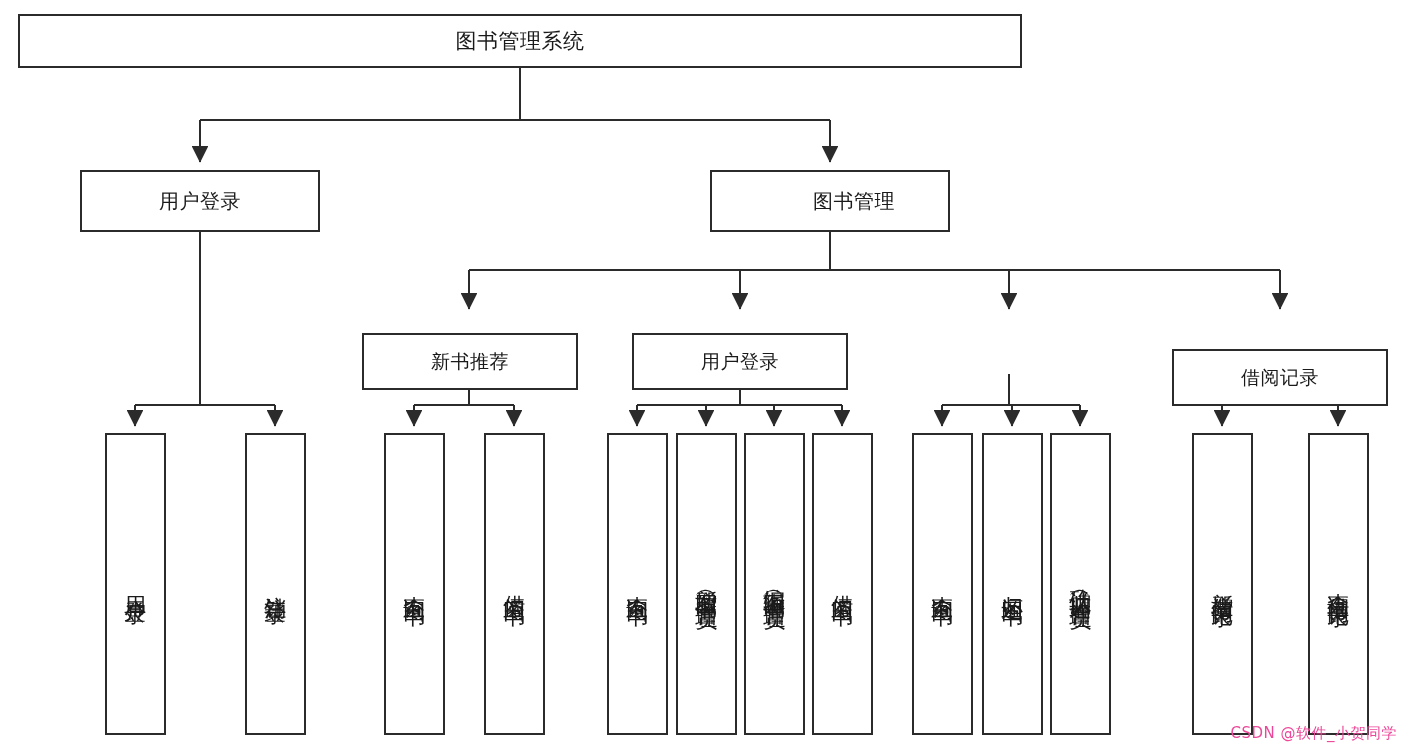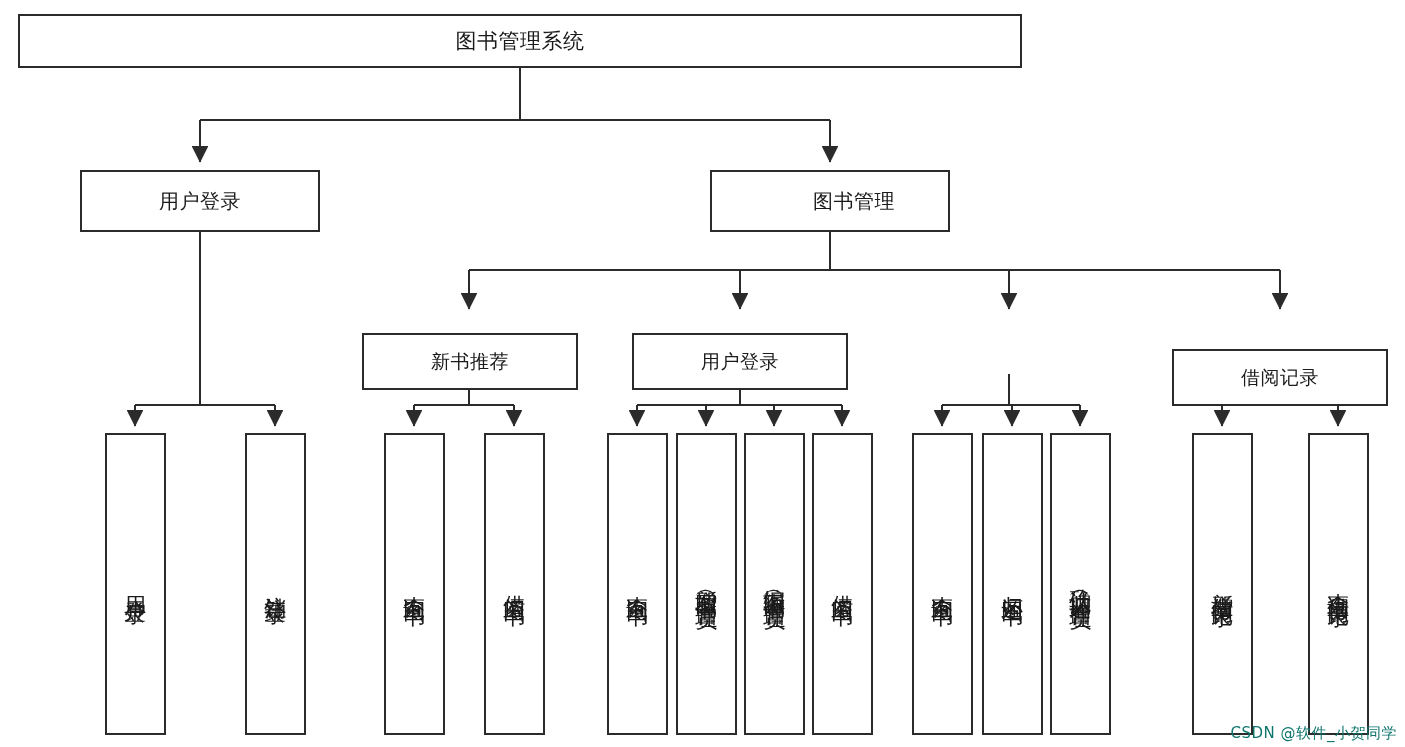--- a/index.html
+++ b/index.html
@@ -61,21 +61,21 @@
     letter-spacing:3px;
     white-space:nowrap;
     max-height:292px;
   }
 
   
   #watermark{
     position:absolute;
     right:8px;bottom:4px;
     font-size:15px;
-    color:#0f766e;
+    color:#ec4899;
     letter-spacing:.5px;
     white-space:nowrap;
     pointer-events:none;
   }
 </style>
 </head>
 <body>
 
 <div id="canvas">
 

